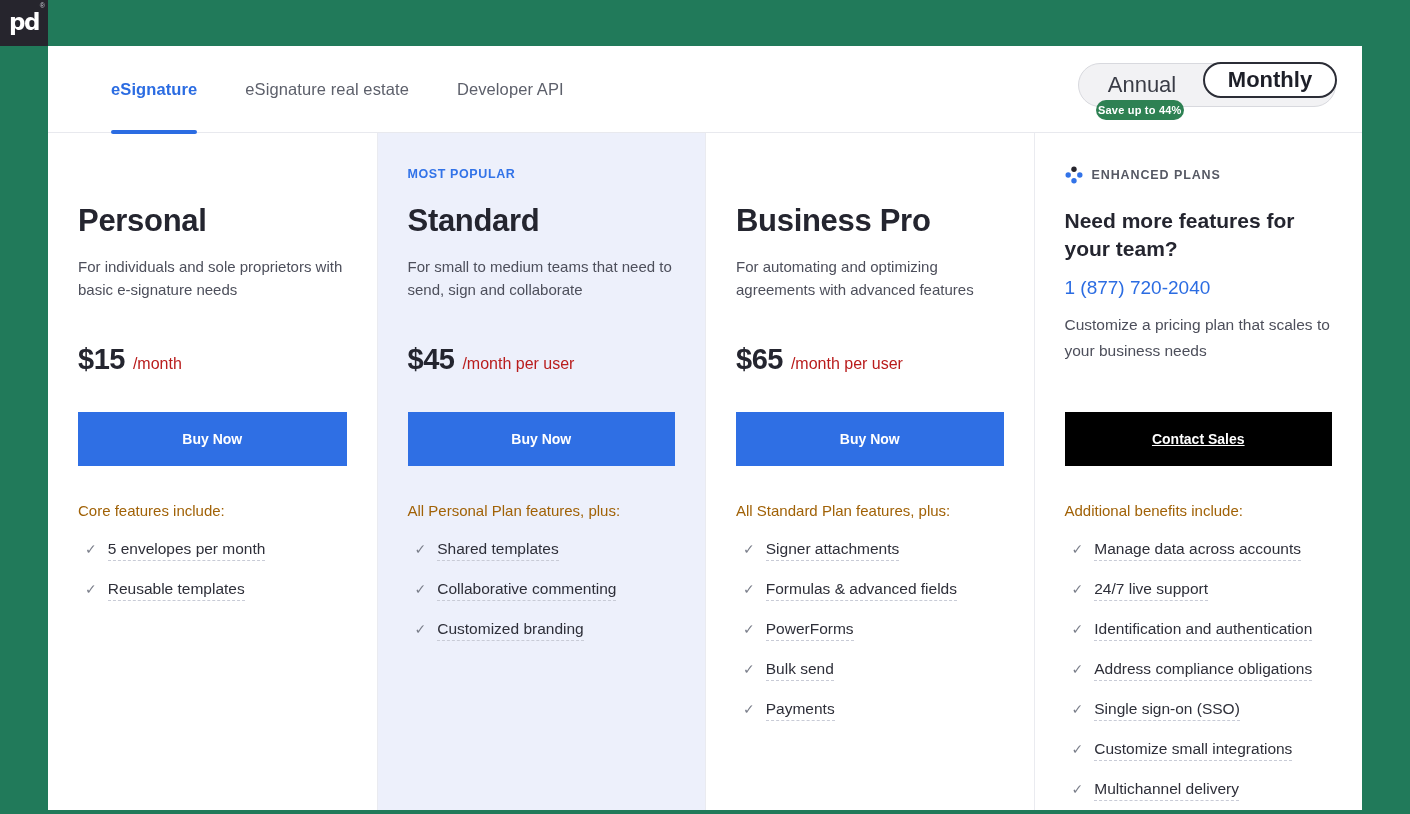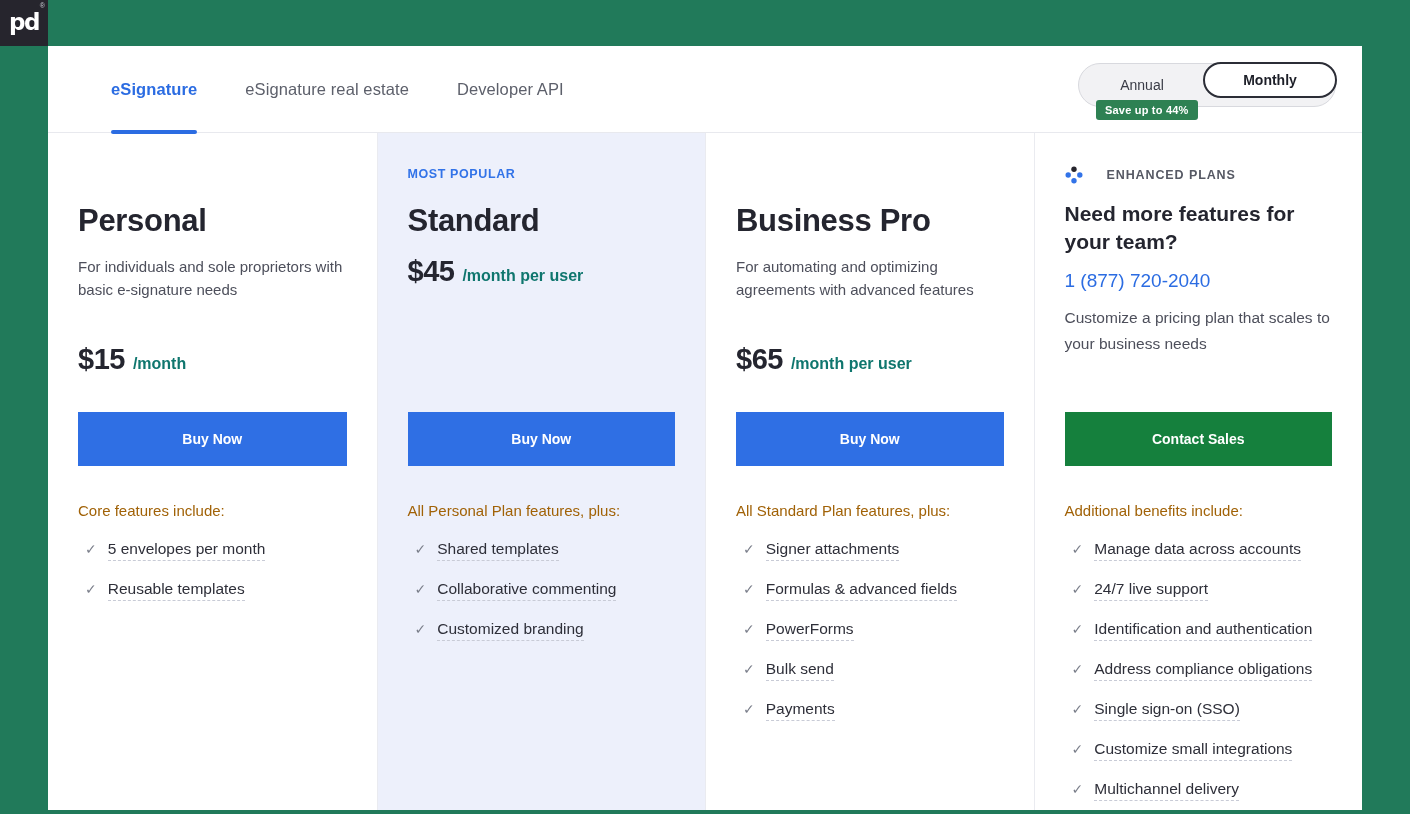--- a/index.html
+++ b/index.html
@@ -38,65 +38,65 @@
     background:#2b6ce2;border-radius:2px;
   }
   
   .toggle-wrap{position:relative;margin-top:17px;}
   .toggle{
     position:relative;width:258px;height:44px;border-radius:23px;
     background:#f2f2f4;border:1px solid #d8d9de;box-sizing:border-box;
   }
   .seg{
     position:absolute;top:0;height:100%;border:none;background:transparent;
-    font-family:inherit;font-size:14px;color:#3a3c46;cursor:pointer;
+    font-family:inherit;font-size:22px;color:#3a3c46;cursor:pointer;
   }
   .seg.annual{left:0;width:126px;}
   .seg.monthly{
     right:-2px;top:-2px;width:134px;height:36px;background:#fff;
     border:2px solid #2b2d36;border-radius:23px;box-sizing:border-box;
     font-weight:700;color:#1d1f28;
   }
   .save-badge{
     position:absolute;left:18px;top:37px;background:#2e8153;color:#fff;
-    font-size:11px;font-weight:700;padding:4px 9px;border-radius:3px;
+    font-size:11px;font-weight:700;padding:4px 2px;border-radius:10px;
     white-space:nowrap;letter-spacing:0.2px;
   }
   
   main.columns{flex:1;display:grid;grid-template-columns:1fr 1fr 1fr 1fr;min-height:0;}
   .col{padding:34px 30px 0;box-sizing:border-box;overflow:hidden;}
   .col + .col{border-left:1px solid #eaebf0;}
   .col.standard{background:#edf0fb;}
   .plan-head{height:245px;box-sizing:border-box;}
   .plan-badge{
     height:16px;margin-bottom:20px;font-size:12.5px;font-weight:700;
     letter-spacing:0.6px;color:#3273e8;
   }
   h2.plan-name{
     margin:0 0 16px;font-size:31px;font-weight:700;color:#24252f;
     letter-spacing:-0.3px;line-height:1.15;
   }
   .desc{margin:0;font-size:15px;line-height:1.58;color:#4d4f5b;min-height:72px;}
   .price{margin-top:16px;display:flex;align-items:baseline;gap:8px;}
   .amount{font-size:29px;font-weight:700;color:#24252f;letter-spacing:-0.5px;}
-  .suffix{font-size:16px;color:#0f766e;font-weight:bold;}
+  .suffix{font-size:16px;color:#b91c1c;}
   .cta{
     display:block;width:100%;height:54px;border:none;border-radius:0;
     font-size:14px;font-weight:700;font-family:inherit;cursor:pointer;
   }
   .cta.blue{background:#2f6fe4;color:#ffffff;}
-  .cta.dark{background:#15803d;color:#ffffff;}
+  .cta.dark{background:#000000;color:#ffffff;text-decoration:underline;}
   .feat-head{margin:36px 0 0;font-size:15px;color:#a16207;}
   ul.features{list-style:none;margin:21px 0 0;padding:0 0 0 7px;}
   .features li{display:flex;align-items:baseline;margin-bottom:19px;
     font-size:15.5px;color:#2e2f39;}
   .check{color:#7b7f8b;margin-right:11px;font-size:14px;flex:0 0 auto;}
   .feat-label{border-bottom:1px dashed #c8cbd6;padding-bottom:2px;cursor:pointer;}
   
-  .enh-label-row{display:flex;align-items:center;gap:24px;height:16px;margin-bottom:17px;}
+  .enh-label-row{display:flex;align-items:center;gap:9px;height:16px;margin-bottom:24px;}
   .enh-label{font-size:12.5px;font-weight:700;letter-spacing:0.9px;color:#565964;}
   .enh-title{margin:0 0 15px;font-size:21px;font-weight:700;color:#24252f;line-height:1.32;}
   .phone{font-size:19px;color:#2b6ce2;font-weight:500;margin:0 0 13px;display:inline-block;
     cursor:pointer;text-decoration:none;}
   .enh-desc{margin:0;font-size:15.5px;line-height:1.62;color:#4d4f5b;}
 </style>
 </head>
 <body>
 
 <div class="logo-square">
@@ -143,20 +143,21 @@
             <span class="check">✓</span>
             <span class="feat-label">Reusable templates</span>
           </li>
       </ul>
     </section>
 
     <section class="col standard">
       <div class="plan-head">
         <div class="plan-badge">MOST POPULAR</div>
         <h2 class="plan-name">Standard</h2>
+        <p class="desc">For small to medium teams that need to send, sign and collaborate</p>
         <div class="price">
           <span class="amount">$45</span>
           <span class="suffix">/month per user</span>
         </div>
       </div>
       <button class="cta blue">Buy Now</button>
       <p class="feat-head">All Personal Plan features, plus:</p>
       <ul class="features">
         <li>
             <span class="check">✓</span>

